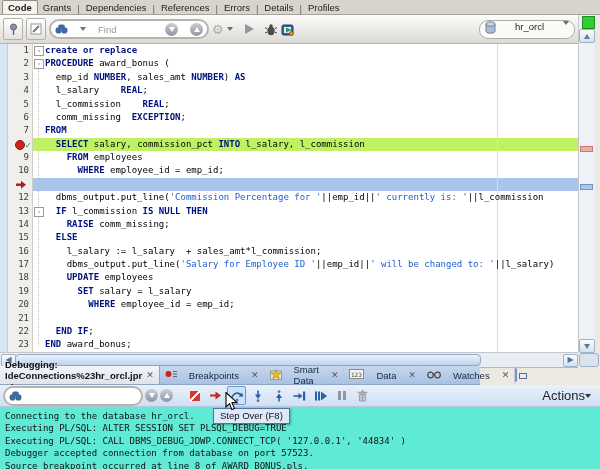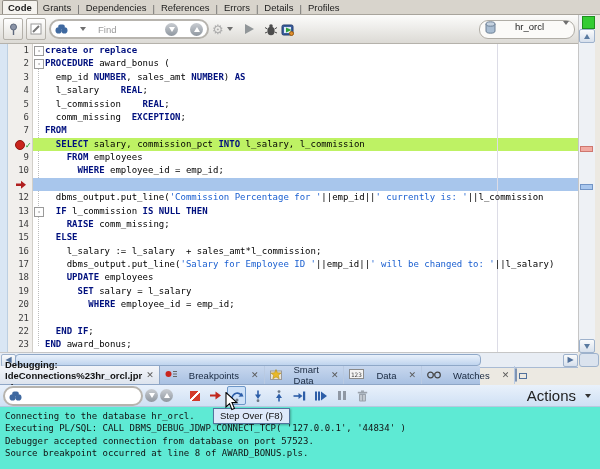--- a/index.html
+++ b/index.html
@@ -88,21 +88,21 @@
   
   #dbar{position:absolute;top:385px;left:0;width:600px;height:22px;
         background:linear-gradient(#e9f1fb,#cfe0f4);border-bottom:1px solid #b7c8de;
         display:flex;align-items:center;gap:2px;padding:0 3px;box-sizing:border-box}
   #dpill{width:128px}
   .dbtn{width:17px;height:17px;display:flex;align-items:center;justify-content:center;
         border:1px solid transparent;border-radius:2px;flex:none}
   #btn-stepover{background:#cde1f8;border-color:#6c96c8}
   .rsq{width:10px;height:10px;background:linear-gradient(135deg,#d23b2b 42%,#fff 42%,#fff 56%,#d23b2b 56%)}
   .pbar{width:3px;height:9px;background:#8f98a4;margin:0 1px}
-  #actions{margin-left:auto;display:flex;align-items:center;gap:9px;font-size:15px;color:#222;padding-right:6px}
+  #actions{margin-left:auto;display:flex;align-items:center;gap:0;font-size:13px;color:#222;padding-right:6px}
   
   #log{position:absolute;top:407px;left:0;width:600px;height:62px;background:#5eead4;
        font:9px/12.4px "DejaVu Sans Mono",monospace;color:#111;padding:3px 0 0 5px;box-sizing:border-box;white-space:pre}
   
   #tooltip{position:absolute;left:213px;top:408px;padding:1px 6px 2px 6px;background:#dde9fa;
            border:1px solid #52749e;font-size:9.5px;color:#111;z-index:40;box-shadow:1px 1px 2px rgba(0,0,0,.3);white-space:nowrap}
   #cursor{position:absolute;left:225px;top:392px;z-index:50}
 </style>
 </head>
 <body>
@@ -492,20 +492,20 @@
       <line x1="4" y1="5" x2="4" y2="10.5" stroke="#e9edf2"></line>
       <line x1="7" y1="5" x2="7" y2="10.5" stroke="#e9edf2"></line>
     </svg>
   </div>
   <div id="actions">
     <span>Actions</span>
     <span class="caret" style="border-top-color:#333"></span>
   </div>
 </div>
 
-<div id="log"><div>Connecting to the database hr_orcl.</div><div>Executing PL/SQL: CALL DBMS_DEBUG_JDWP.CONNECT_TCP( '127.0.0.1', '44834' )</div><div>Debugger accepted connection from database on port 57523.</div><div>Source breakpoint occurred at line 8 of AWARD_BONUS.pls.</div></div>
+<div id="log"><div>Connecting to the database hr_orcl.</div><div>Executing PL/SQL: ALTER SESSION SET PLSQL_DEBUG=TRUE</div><div>Executing PL/SQL: CALL DBMS_DEBUG_JDWP.CONNECT_TCP( '127.0.0.1', '44834' )</div><div>Debugger accepted connection from database on port 57523.</div><div>Source breakpoint occurred at line 8 of AWARD_BONUS.pls.</div></div>
 
 <div id="tooltip">Step Over (F8)</div>
 <div id="cursor">
   <svg width="14" height="20" viewBox="0 0 14 20">
     <polygon points="1,0.5 1,15 4.6,11.6 6.8,17.6 9.4,16.4 7,10.6 12,10.6" fill="#fff" stroke="#000" stroke-width="1.1"></polygon>
   </svg>
 </div>
 
 </body></html>

